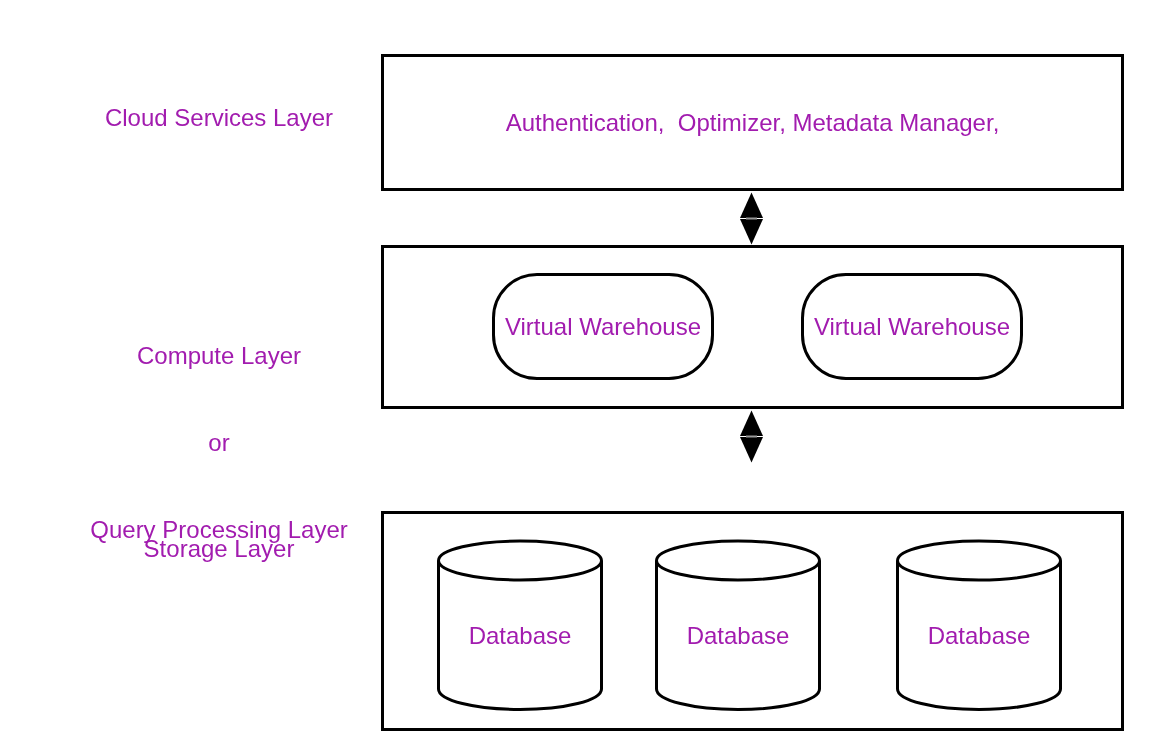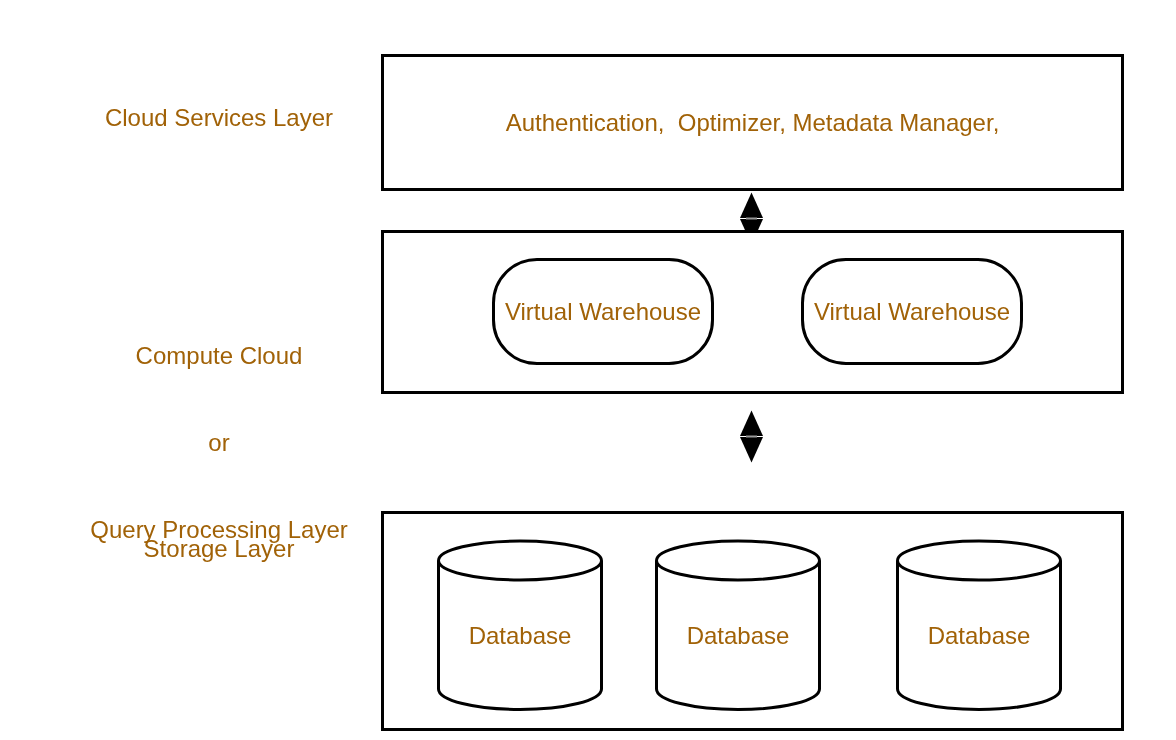--- a/index.html
+++ b/index.html
@@ -1,18 +1,18 @@
 <!DOCTYPE html>
 <html><head>
 <meta charset="utf-8">
 <style>
   html,body{margin:0;padding:0;background:#ffffff;}
   #canvas{
     position:relative;width:1176px;height:740px;background:#ffffff;
-    font-family:"Liberation Sans",sans-serif;color:#a16207;overflow:hidden;
+    font-family:"Liberation Sans",sans-serif;color:#a21caf;overflow:hidden;
   }
   .side-label{
     position:absolute;left:40px;width:358px;text-align:center;
     font-size:24px;line-height:29px;white-space:pre-wrap;
   }
   .layer-box{
     position:absolute;left:381px;width:743px;border:3px solid #000;
     background:#fff;box-sizing:border-box;
   }
   .box-text{
@@ -36,42 +36,42 @@
   .v-arrow{position:absolute;width:25px;}
 </style>
 </head>
 <body>
 
 <div id="canvas">
 
   <div class="side-label" style="top:103px;">Cloud Services Layer</div>
 
   <div class="side-label" style="top:283px;">
-    <div>Compute Cloud</div>
+    <div>Compute Layer</div>
     <div>or</div>
     <div>Query Processing Layer</div>
   </div>
 
   <div class="side-label" style="top:514px;margin-top:20px;">Storage Layer</div>
 
   <div class="layer-box" style="top:54px;height:137px;">
     <div class="box-text">
       <div>Authentication,  Optimizer, Metadata Manager,</div>
     </div>
   </div>
 
   <div class="v-arrow" style="left:739px;top:192px;height:53px;">
     <svg width="25" height="53" viewBox="0 0 25 53" aria-hidden="true">
       <polygon points="12.5,0.5 24,26 1,26" fill="#000"></polygon>
       <polygon points="12.5,52.5 24,27 1,27" fill="#000"></polygon>
       <rect x="7" y="25.5" width="11" height="2" fill="#999999"></rect>
     </svg>
   </div>
 
-  <div class="layer-box" style="top:230px;height:164px;">
+  <div class="layer-box" style="top:245px;height:164px;">
     <div class="warehouse" style="left:108px;">
       <span>Virtual Warehouse</span>
     </div>
     <div class="warehouse" style="left:417px;">
       <span>Virtual Warehouse</span>
     </div>
   </div>
 
   <div class="v-arrow" style="left:739px;top:410px;height:53px;">
     <svg width="25" height="53" viewBox="0 0 25 53" aria-hidden="true">

